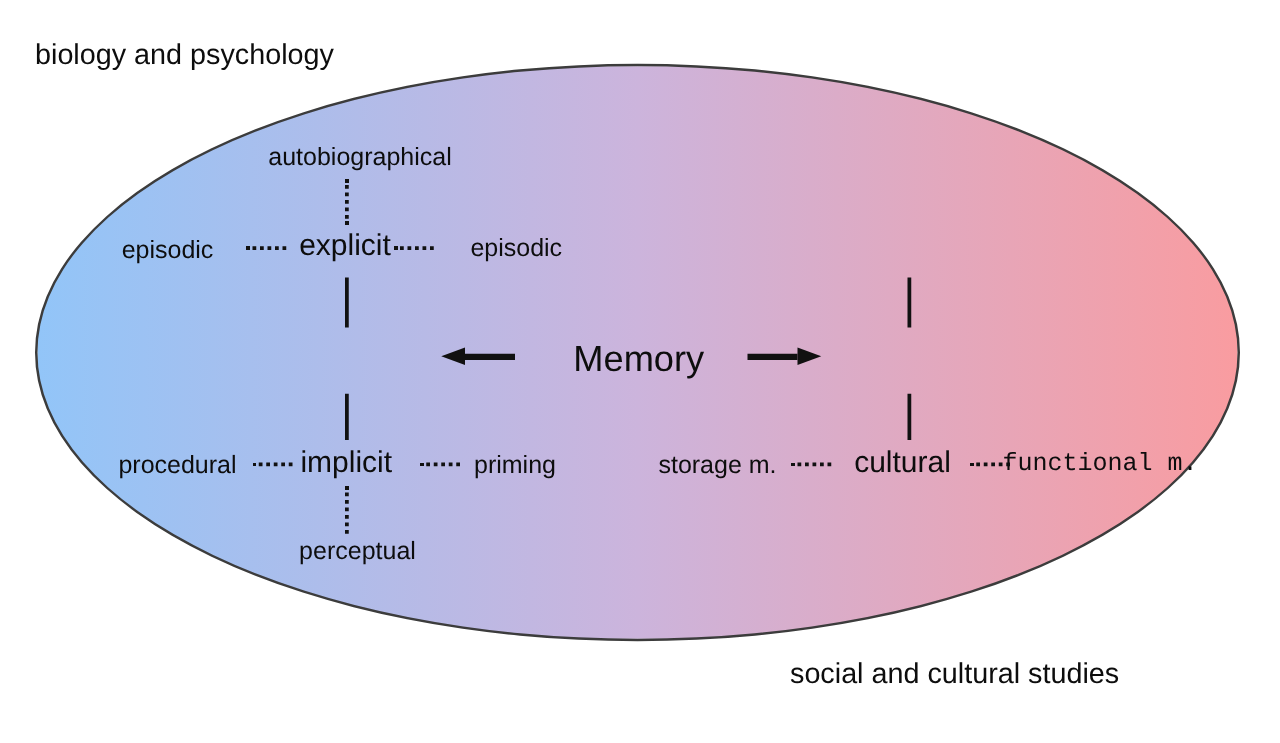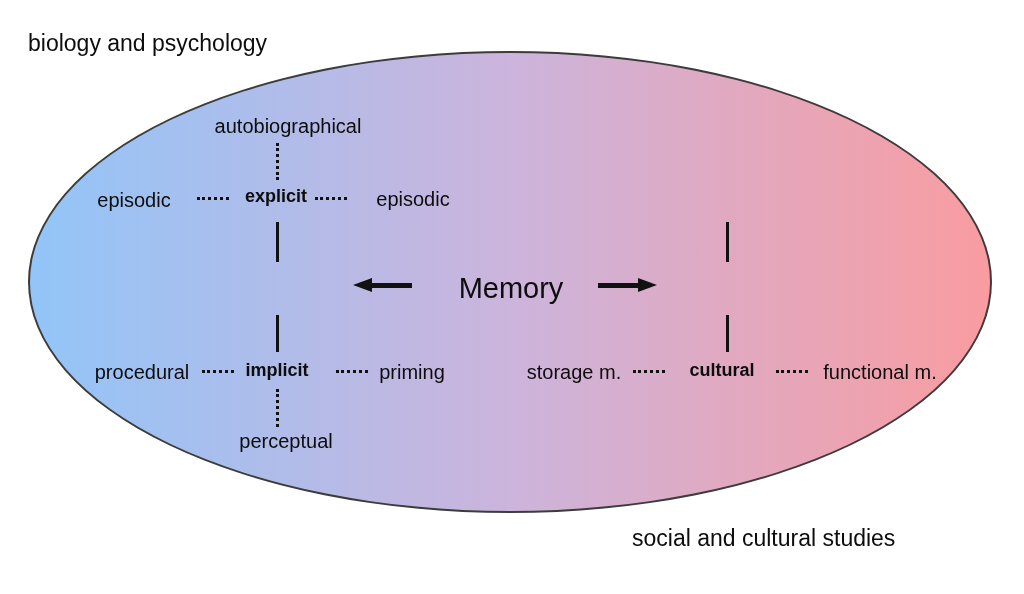--- a/index.html
+++ b/index.html
@@ -5,21 +5,21 @@
   html,body{margin:0;padding:0;background:#ffffff;}
   body{width:1024px;height:594px;font-family:"Liberation Sans",sans-serif;color:#0d0d0d;}
   .canvas{position:relative;width:1024px;height:594px;overflow:hidden;}
   .ellipse{
     position:absolute;left:28px;top:51px;width:964px;height:462px;
     border-radius:50%;border:2px solid #3c3c3c;box-sizing:border-box;
     background:linear-gradient(to right,#92c5f8,#ccb4dc,#f99ca0);
   }
   .lbl{position:absolute;white-space:nowrap;transform:translate(-50%,-50%);line-height:1.1;}
   .corner{position:absolute;font-size:23px;white-space:nowrap;}
-  .primary{font-size:18px;font-weight:bold;}
+  .primary{font-size:24px;}
   .secondary{font-size:20px;}
   .tertiary{font-size:21px;}
   .root{font-size:29px;}
   .vline{position:absolute;width:3px;background:#111;}
   .vdots{position:absolute;width:0;border-left:3px dotted #111;}
   .hdots{position:absolute;height:0;width:32px;border-top:3px dotted #111;}
   .arrow{position:absolute;height:14px;}
   .arrow .shaft{position:absolute;top:4.5px;height:5px;background:#111;}
   .arrow .head{position:absolute;top:0;width:0;height:0;border-style:solid;}
   .arrow-left .head{left:0;border-width:7px 19px 7px 0;border-color:transparent #111 transparent transparent;}
@@ -73,15 +73,15 @@
 
   <div class="vline" style="left:725.5px;top:222px;height:40px;"></div>
 
 
   <div class="vline" style="left:725.5px;top:315px;height:37px;"></div>
 
   <div class="lbl secondary" style="left:574px;top:372px;">storage m.</div>
   <div class="hdots" style="left:633px;top:370px;"></div>
   <div class="lbl primary" style="left:722px;top:371px;">cultural</div>
   <div class="hdots" style="left:776px;top:370px;"></div>
-  <div class="lbl secondary" style="left:880px;top:372px;">functional m.</div>
+  <div class="lbl secondary" style="left:880px;top:372px;font-family:Liberation Mono, monospace;">functional m.</div>
 
 </div>
 
 </body></html>

